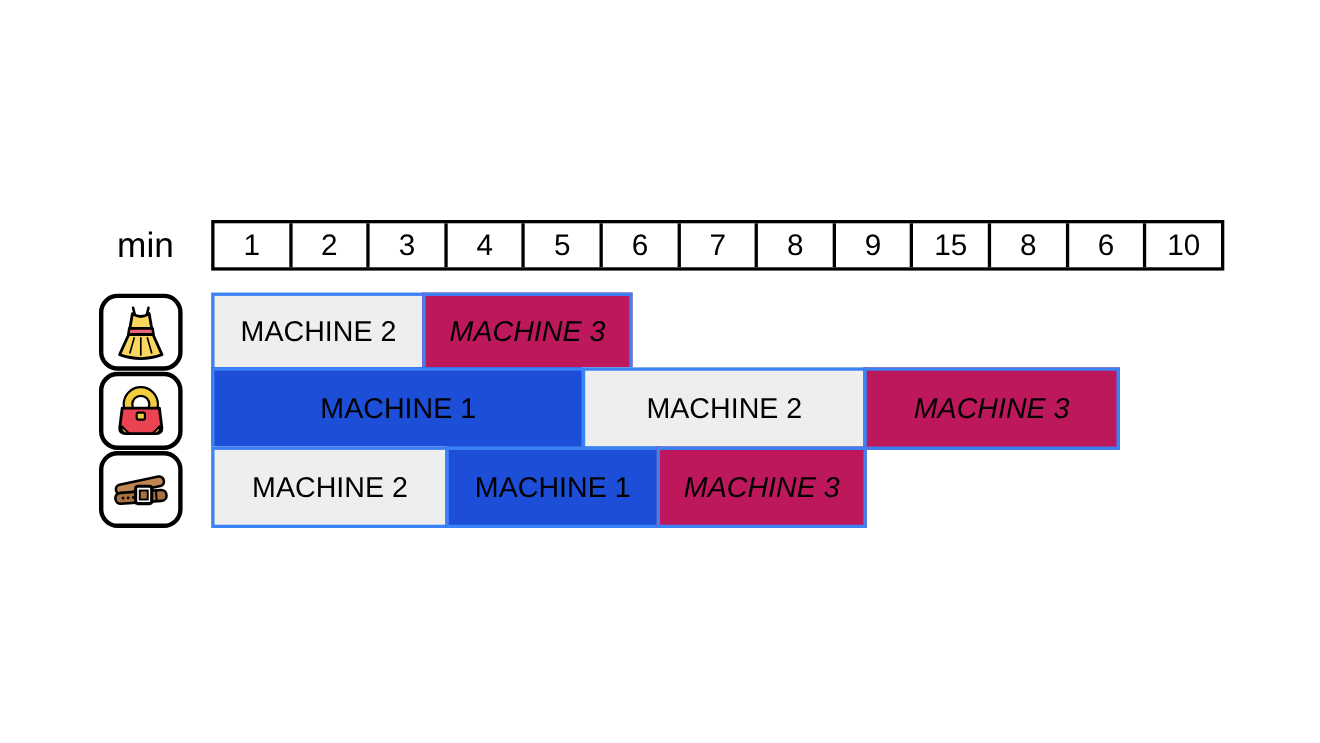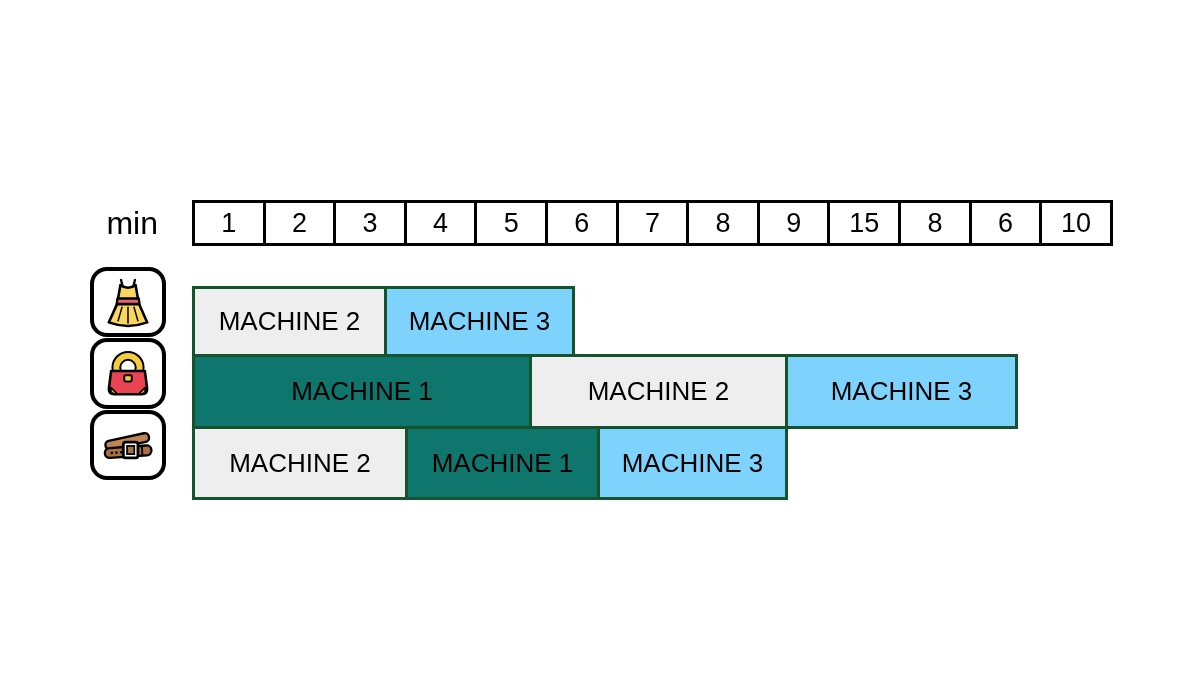--- a/index.html
+++ b/index.html
@@ -16,27 +16,27 @@
     position:absolute;left:192px;top:200px;width:921px;height:46px;
     border:3px solid #000;box-sizing:border-box;display:flex;background:#fff;
   }
   .tcell{
     flex:1;display:flex;align-items:center;justify-content:center;
     font-size:27px;border-left:3px solid #000;box-sizing:border-box;
   }
   .tcell:first-child{border-left:none;}
   
   .seg{
-    position:absolute;border:3px solid #14532d;box-sizing:border-box;
+    position:absolute;border:3px solid #3b82f6;box-sizing:border-box;
     display:flex;align-items:center;justify-content:center;
-    font-size:26px;white-space:nowrap;margin-top:20px;
+    font-size:26px;white-space:nowrap;
   }
-  .fill-m1{background:#0f766e;}
+  .fill-m1{background:#1d4ed8;}
   .fill-m2{background:#eeeeee;}
-  .fill-m3{background:#7dd3fc;}
+  .fill-m3{background:#be185d;font-style:italic;}
   
   .icon-box{
     position:absolute;left:90px;width:76px;border:4px solid #000;border-radius:17px;
     box-sizing:border-box;background:#fff;display:flex;align-items:center;justify-content:center;
   }
   .icon-box svg{display:block;}
 </style>
 </head>
 <body>
 

